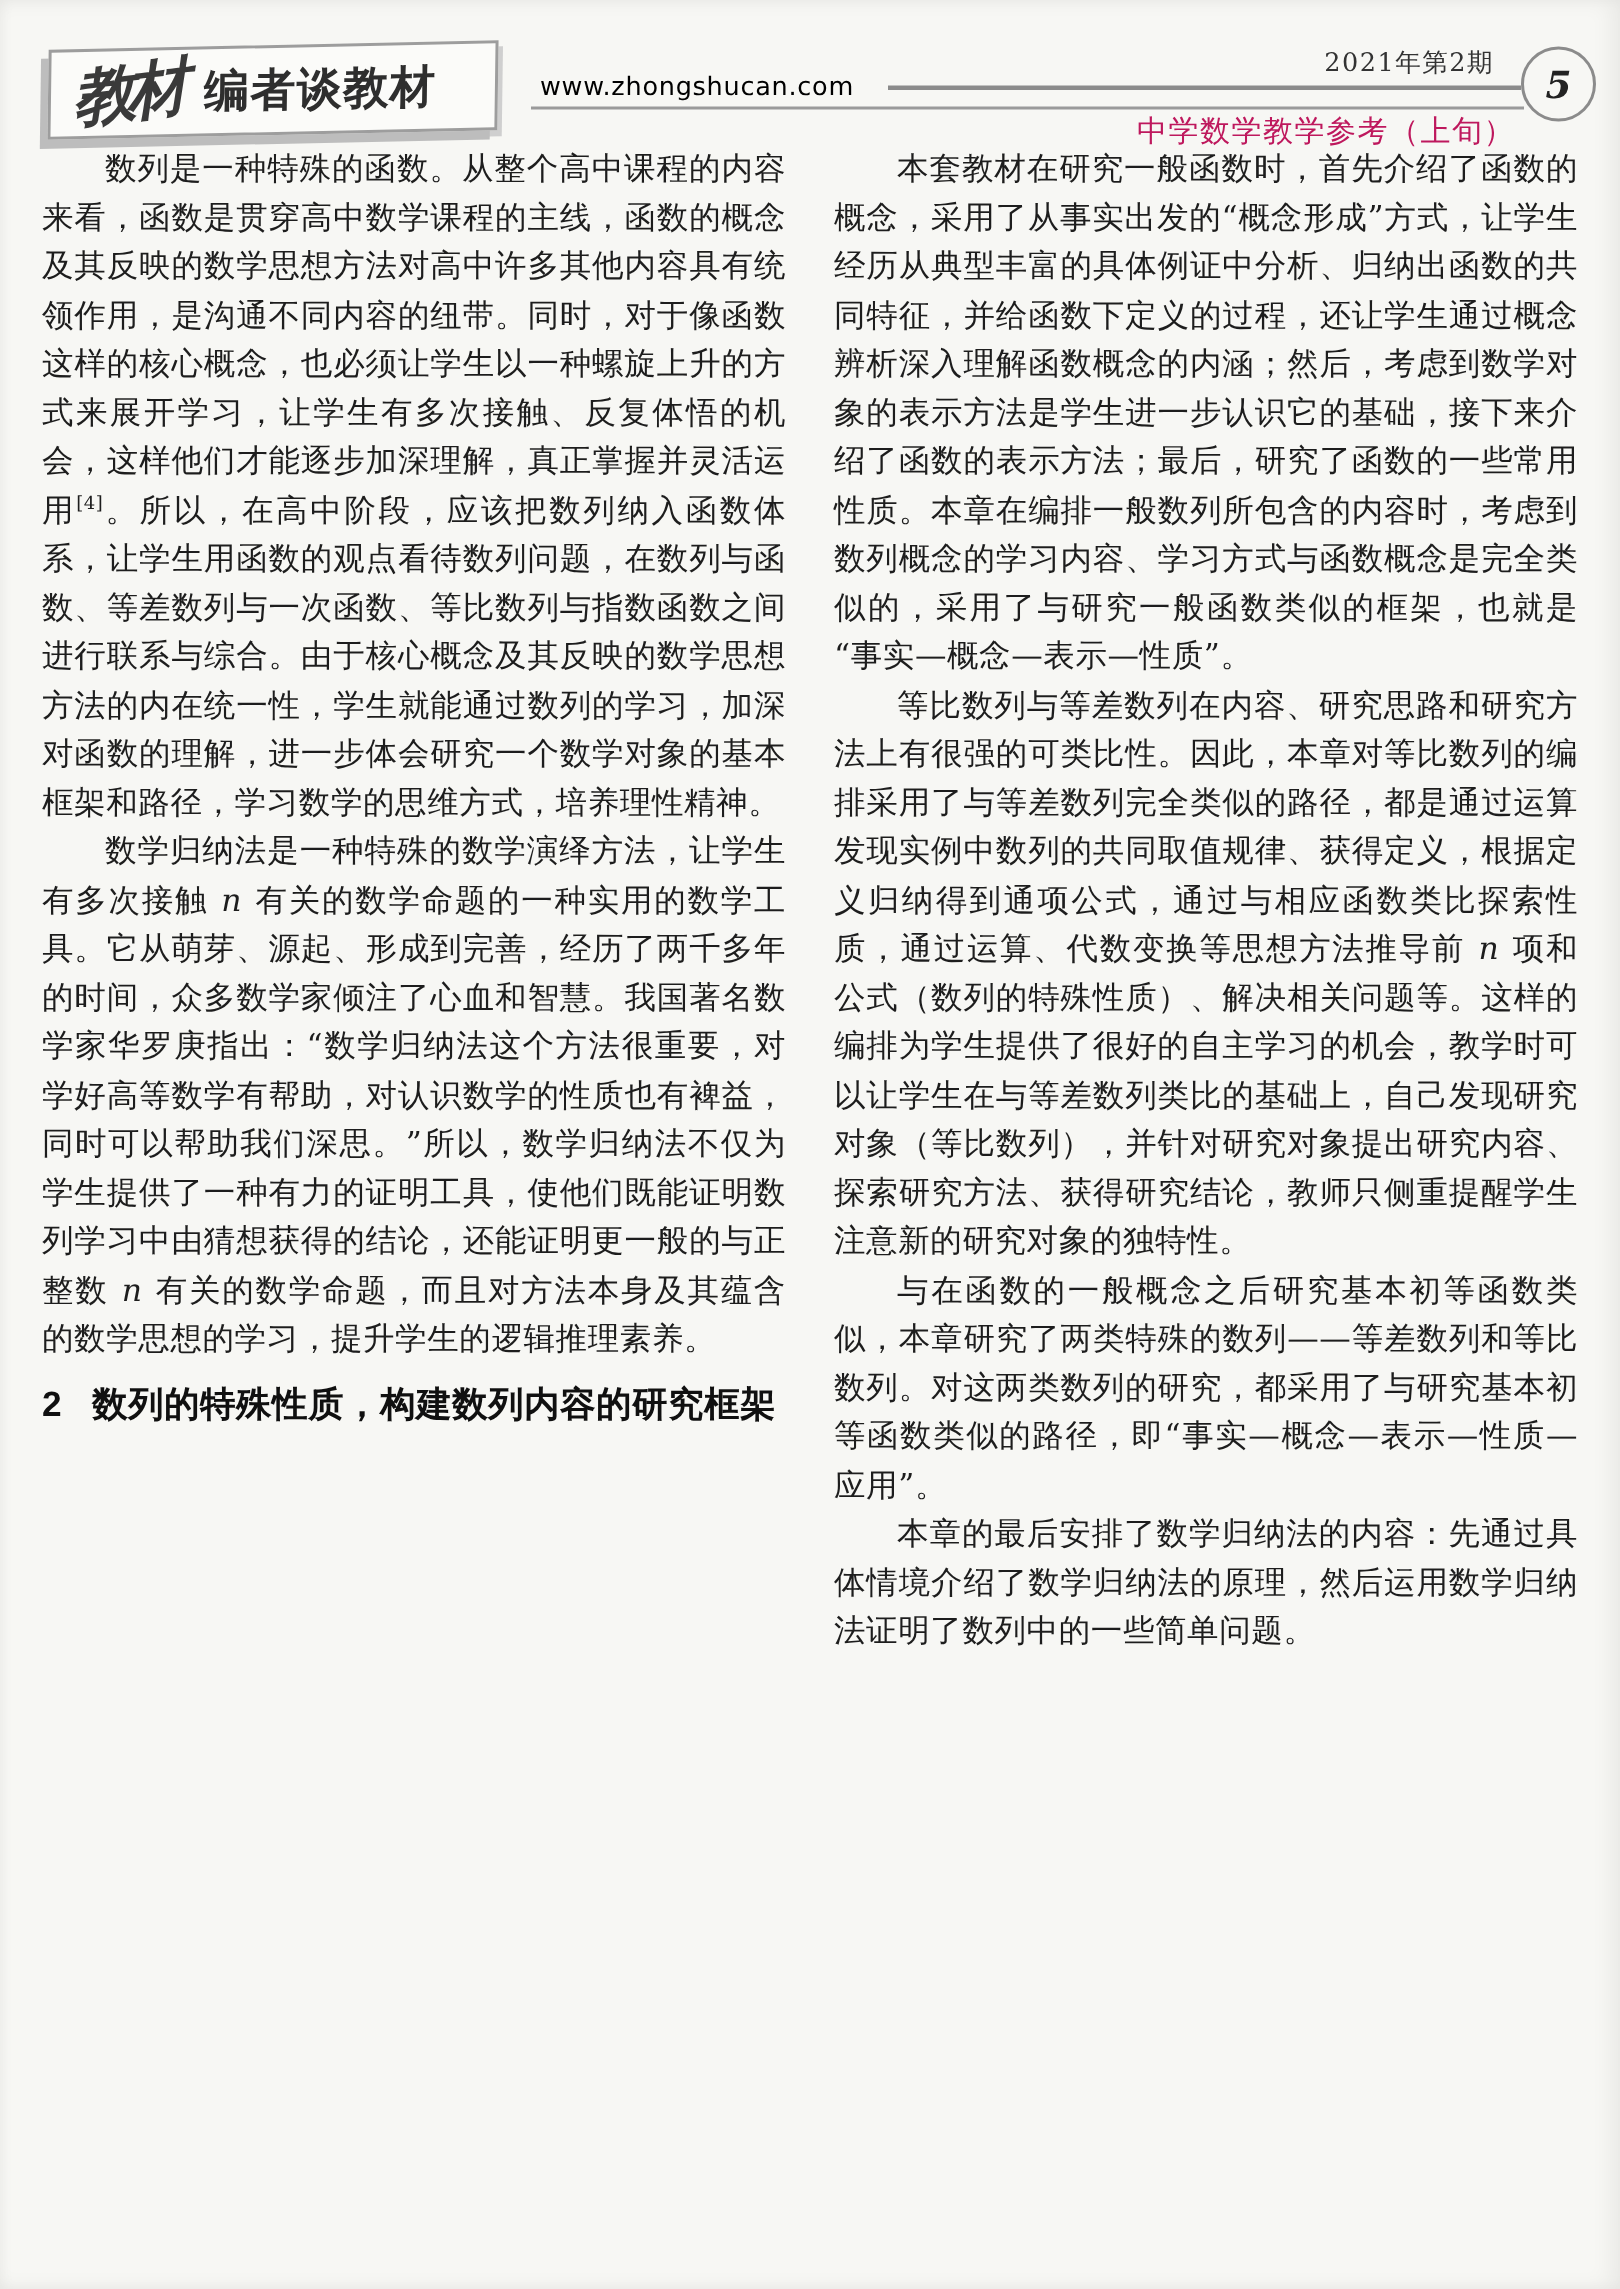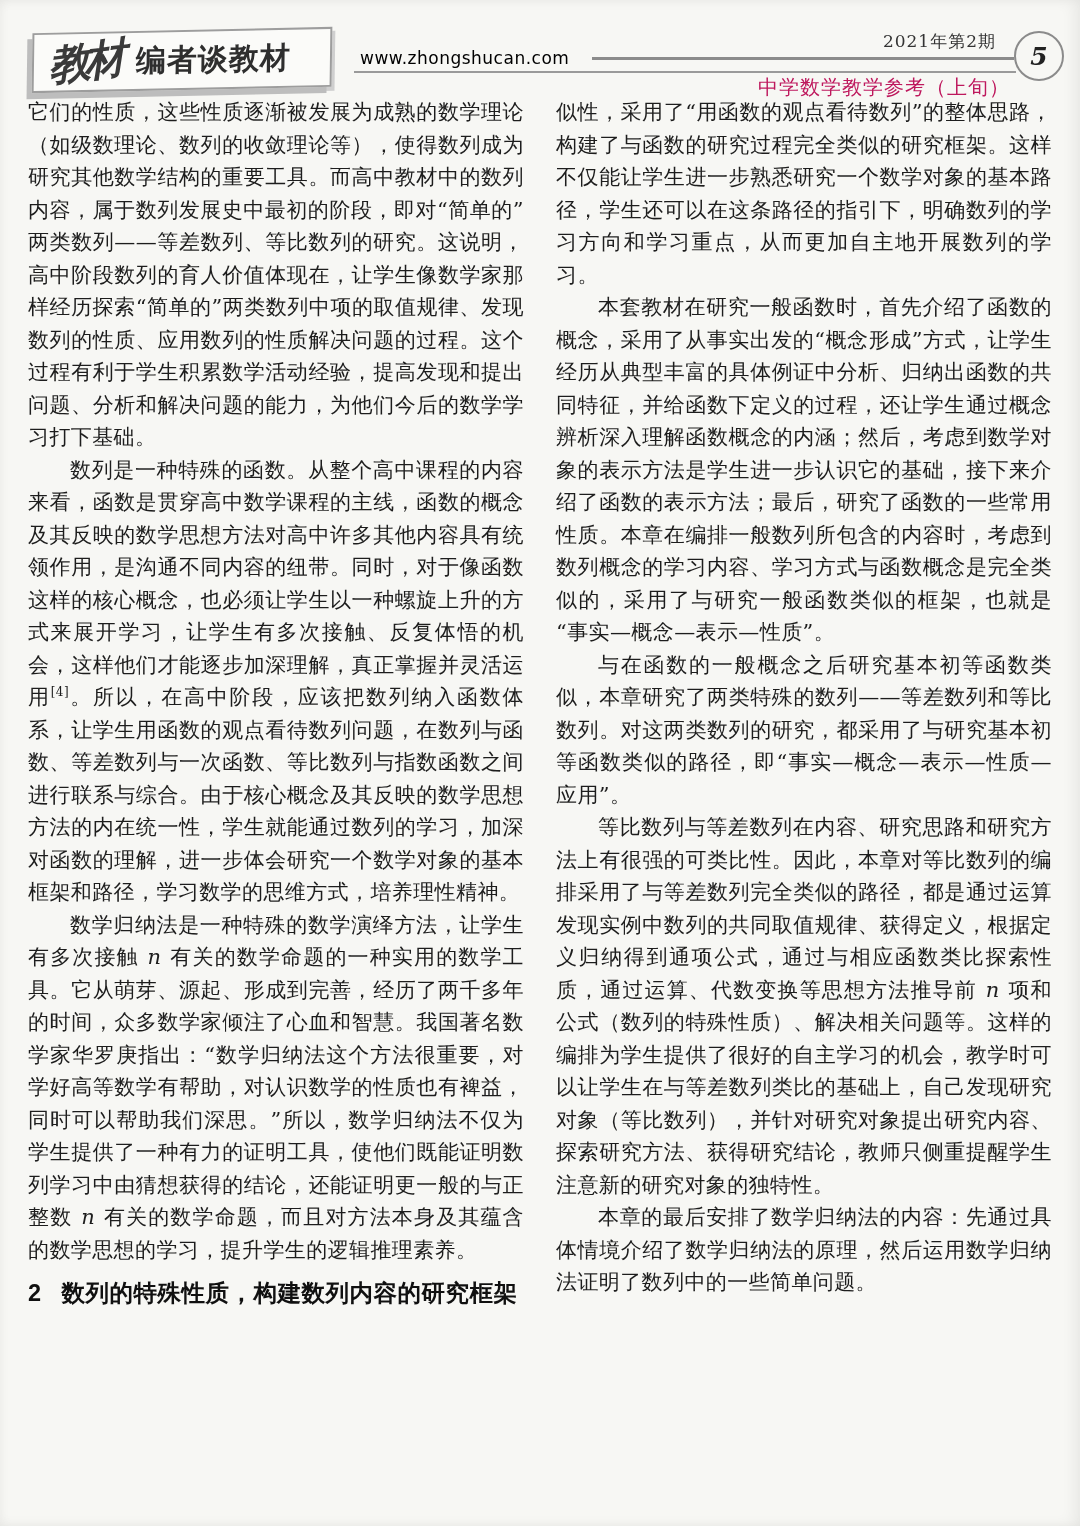--- a/index.html
+++ b/index.html
@@ -97,30 +97,28 @@
     <div class="rule-bottom"></div>
     <span class="issue">2021年第2期</span>
     <span class="journal">中学数学教学参考（上旬）</span>
     <div class="page-circle">
       <span>5</span>
     </div>
   </div>
 
   <div class="columns">
     <div class="col">
-        <p class="para noindent"><span>它们的性质，这些性质逐渐被发展为成熟的数学理论（如级数理论、数列的收敛理论等），使得数列成为研究其他数学结构的重要工具。而高中教材中的数列内容，属于数列发展史中最初的阶段，即对“简单的”两类数列——等差数列、等比数列的研究。这说明，高中阶段数列的育人价值体现在，让学生像数学家那样经历探索“简单的”两类数列中项的取值规律、发现数列的性质、应用数列的性质解决问题的过程。这个过程有利于学生积累数学活动经验，提高发现和提出问题、分析和解决问题的能力，为他们今后的数学学习打下基础。</span></p>
         <p class="para"><span>数列是一种特殊的函数。从整个高中课程的内容来看，函数是贯穿高中数学课程的主线，函数的概念及其反映的数学思想方法对高中许多其他内容具有统领作用，是沟通不同内容的纽带。同时，对于像函数这样的核心概念，也必须让学生以一种螺旋上升的方式来展开学习，让学生有多次接触、反复体悟的机会，这样他们才能逐步加深理解，真正掌握并灵活运用</span><sup>[4]</sup><span>。所以，在高中阶段，应该把数列纳入函数体系，让学生用函数的观点看待数列问题，在数列与函数、等差数列与一次函数、等比数列与指数函数之间进行联系与综合。由于核心概念及其反映的数学思想方法的内在统一性，学生就能通过数列的学习，加深对函数的理解，进一步体会研究一个数学对象的基本框架和路径，学习数学的思维方式，培养理性精神。</span></p>
         <p class="para"><span>数学归纳法是一种特殊的数学演绎方法，让学生有多次接触 </span><span class="mvar">n</span><span> 有关的数学命题的一种实用的数学工具。它从萌芽、源起、形成到完善，经历了两千多年的时间，众多数学家倾注了心血和智慧。我国著名数学家华罗庚指出：“数学归纳法这个方法很重要，对学好高等数学有帮助，对认识数学的性质也有裨益，同时可以帮助我们深思。”所以，数学归纳法不仅为学生提供了一种有力的证明工具，使他们既能证明数列学习中由猜想获得的结论，还能证明更一般的与正整数 </span><span class="mvar">n</span><span> 有关的数学命题，而且对方法本身及其蕴含的数学思想的学习，提升学生的逻辑推理素养。</span></p>
         <h2>
           <span class="h-num">2</span>
           <span class="h-text">数列的特殊性质，构建数列内容的研究框架</span>
         </h2>
       </div>
     <div class="col">
-        <p class="para noindent"><span>似性，采用了“用函数的观点看待数列”的整体思路，构建了与函数的研究过程完全类似的研究框架。这样不仅能让学生进一步熟悉研究一个数学对象的基本路径，学生还可以在这条路径的指引下，明确数列的学习方向和学习重点，从而更加自主地开展数列的学习。</span></p>
         <p class="para"><span>本套教材在研究一般函数时，首先介绍了函数的概念，采用了从事实出发的“概念形成”方式，让学生经历从典型丰富的具体例证中分析、归纳出函数的共同特征，并给函数下定义的过程，还让学生通过概念辨析深入理解函数概念的内涵；然后，考虑到数学对象的表示方法是学生进一步认识它的基础，接下来介绍了函数的表示方法；最后，研究了函数的一些常用性质。本章在编排一般数列所包含的内容时，考虑到数列概念的学习内容、学习方式与函数概念是完全类似的，采用了与研究一般函数类似的框架，也就是“事实—概念—表示—性质”。</span></p>
+        <p class="para"><span>等比数列与等差数列在内容、研究思路和研究方法上有很强的可类比性。因此，本章对等比数列的编排采用了与等差数列完全类似的路径，都是通过运算发现实例中数列的共同取值规律、获得定义，根据定义归纳得到通项公式，通过与相应函数类比探索性质，通过运算、代数变换等思想方法推导前 </span><span class="mvar">n</span><span> 项和公式（数列的特殊性质）、解决相关问题等。这样的编排为学生提供了很好的自主学习的机会，教学时可以让学生在与等差数列类比的基础上，自己发现研究对象（等比数列），并针对研究对象提出研究内容、探索研究方法、获得研究结论，教师只侧重提醒学生注意新的研究对象的独特性。</span></p>
         <p class="para"><span>与在函数的一般概念之后研究基本初等函数类似，本章研究了两类特殊的数列——等差数列和等比数列。对这两类数列的研究，都采用了与研究基本初等函数类似的路径，即“事实—概念—表示—性质—应用”。</span></p>
-        <p class="para"><span>等比数列与等差数列在内容、研究思路和研究方法上有很强的可类比性。因此，本章对等比数列的编排采用了与等差数列完全类似的路径，都是通过运算发现实例中数列的共同取值规律、获得定义，根据定义归纳得到通项公式，通过与相应函数类比探索性质，通过运算、代数变换等思想方法推导前 </span><span class="mvar">n</span><span> 项和公式（数列的特殊性质）、解决相关问题等。这样的编排为学生提供了很好的自主学习的机会，教学时可以让学生在与等差数列类比的基础上，自己发现研究对象（等比数列），并针对研究对象提出研究内容、探索研究方法、获得研究结论，教师只侧重提醒学生注意新的研究对象的独特性。</span></p>
         <p class="para"><span>本章的最后安排了数学归纳法的内容：先通过具体情境介绍了数学归纳法的原理，然后运用数学归纳法证明了数列中的一些简单问题。</span></p>
       </div>
   </div>
 
 </div>
 
 </body></html>

